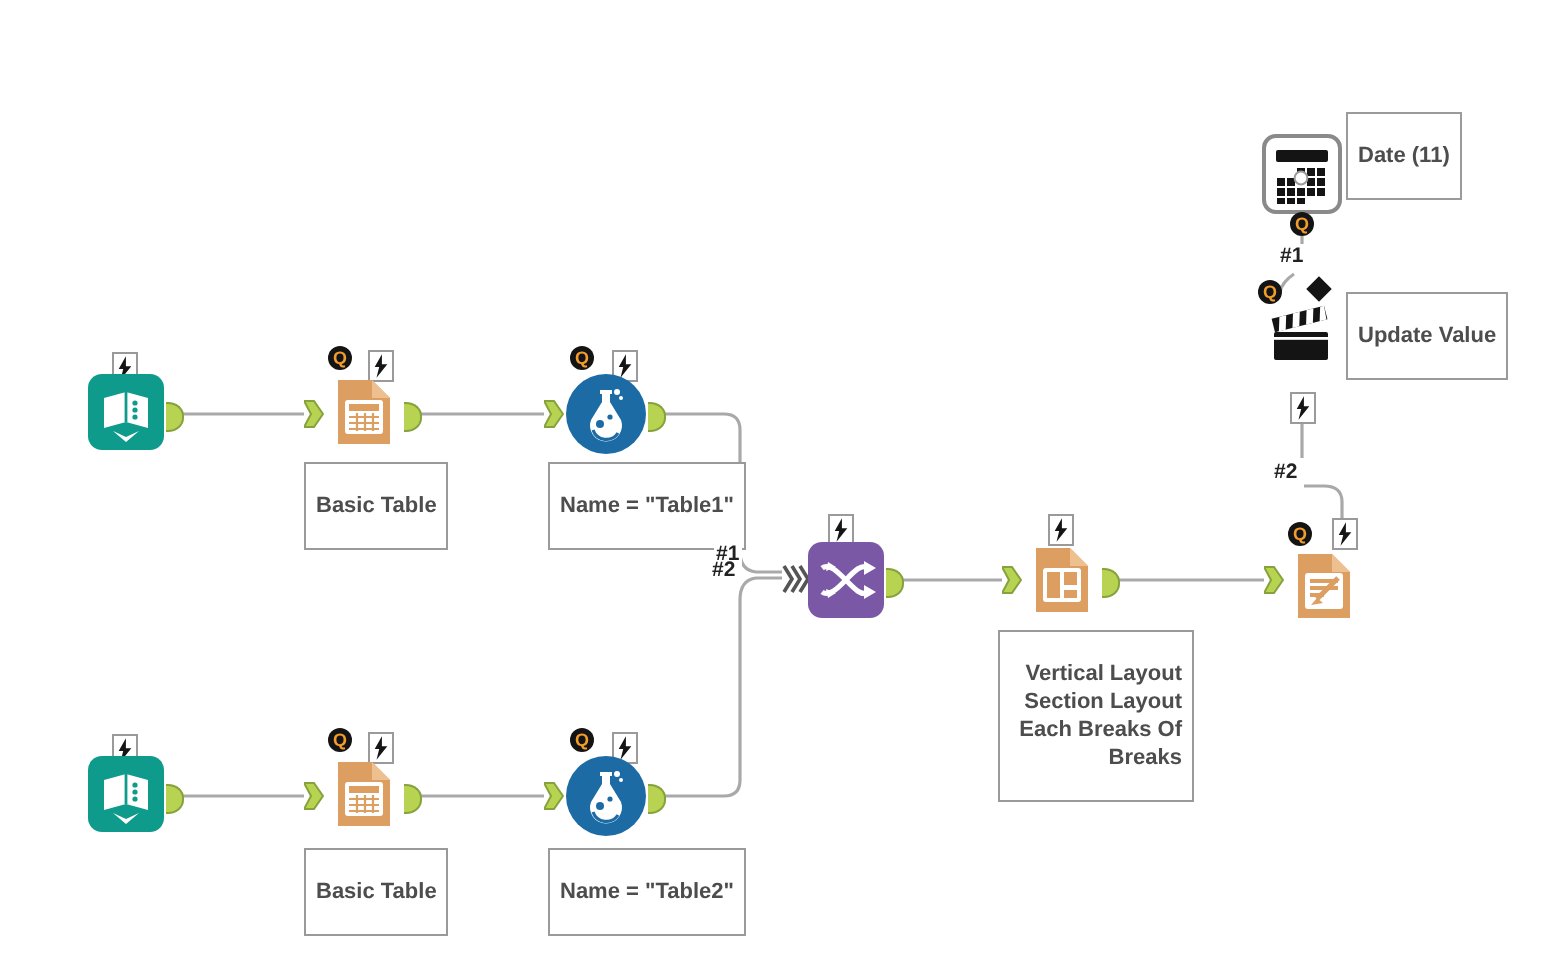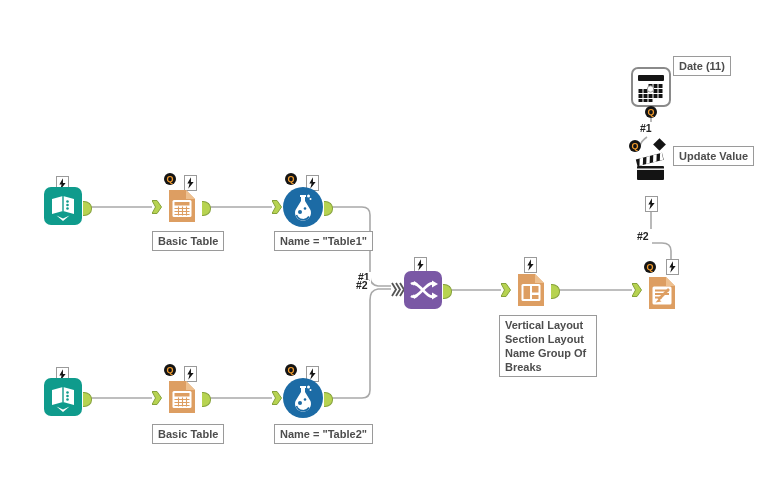--- a/index.html
+++ b/index.html
@@ -3,22 +3,22 @@
 <meta charset="utf-8">
 <style>
   html,body{margin:0;padding:0;background:#fff;}
   .canvas{position:relative;width:780px;height:484px;background:var(--canvas-bg,#fff);
           font-family:"Liberation Sans",sans-serif;overflow:hidden;}
   .wires{position:absolute;left:0;top:0;}
   .wire{stroke:var(--wire,#a9a9a9);stroke-width:1.6;fill:none;}
   .tool{position:absolute;}
   .note{position:absolute;background:#fff;border:1px solid var(--box-border,#9a9a9a);
         color:var(--annotation-text,#4d4d4d);font-size:11px;font-weight:bold;
-        padding:2px 5px;white-space:nowrap;line-height:14px;}
-  .note.multiline{white-space:normal;width:86px;}
+        padding:14px 5px;white-space:nowrap;line-height:14px;}
+  .note.multiline{white-space:normal;width:86px;text-align:right;}
   .connlabel{position:absolute;background:#fff;color:#222;font-size:10.5px;font-weight:bold;
              line-height:11px;padding:0 1px;}
   .qbadge{position:absolute;width:12px;height:12px;border-radius:50%;background:#141414;
           color:var(--q-orange,#f29c2e);font-size:9px;font-weight:bold;text-align:center;line-height:12px;}
   .bolt{position:absolute;width:11px;height:14px;background:#fff;border:1px solid var(--box-border,#9a9a9a);
         display:flex;align-items:center;justify-content:center;box-sizing:content-box;}
   .out-anchor{position:absolute;width:8px;height:13px;background:var(--anchor-fill,#b7d351);
               border:1px solid var(--anchor-stroke,#86a23c);border-left:none;
               border-radius:0 8px 8px 0 / 0 7px 7px 0;}
   .in-anchor{position:absolute;}
@@ -215,21 +215,21 @@
       <rect x="9.5" y="13" width="19" height="17" rx="1.5" fill="#fff"></rect>
       <rect x="11.5" y="15" width="6.5" height="13" class="fill-orange"></rect>
       <rect x="20" y="15" width="6.5" height="6.5" class="fill-orange"></rect>
       <rect x="20" y="24" width="6.5" height="4" class="fill-orange"></rect>
     </svg>
   </div>
   <div class="out-anchor" style="left:551px;top:284px"></div>
   <div class="note multiline" style="left:499px;top:315px">
     <div>Vertical Layout</div>
     <div>Section Layout</div>
-    <div>Name Group Of</div>
+    <div>Each Breaks Of</div>
     <div>Breaks</div>
   </div>
 
   <div class="qbadge" style="left:644px;top:261px">Q</div>
   <div class="bolt" style="left:666px;top:259px">
     <svg width="9" height="12" viewBox="0 0 10 13">
         <polygon points="5.5,0 1.5,7 4,7 2.5,13 8.5,5.5 5.5,5.5" fill="#151515"></polygon>
       </svg>
   </div>
   <svg class="in-anchor" style="left:632px;top:283px" width="10" height="14">

